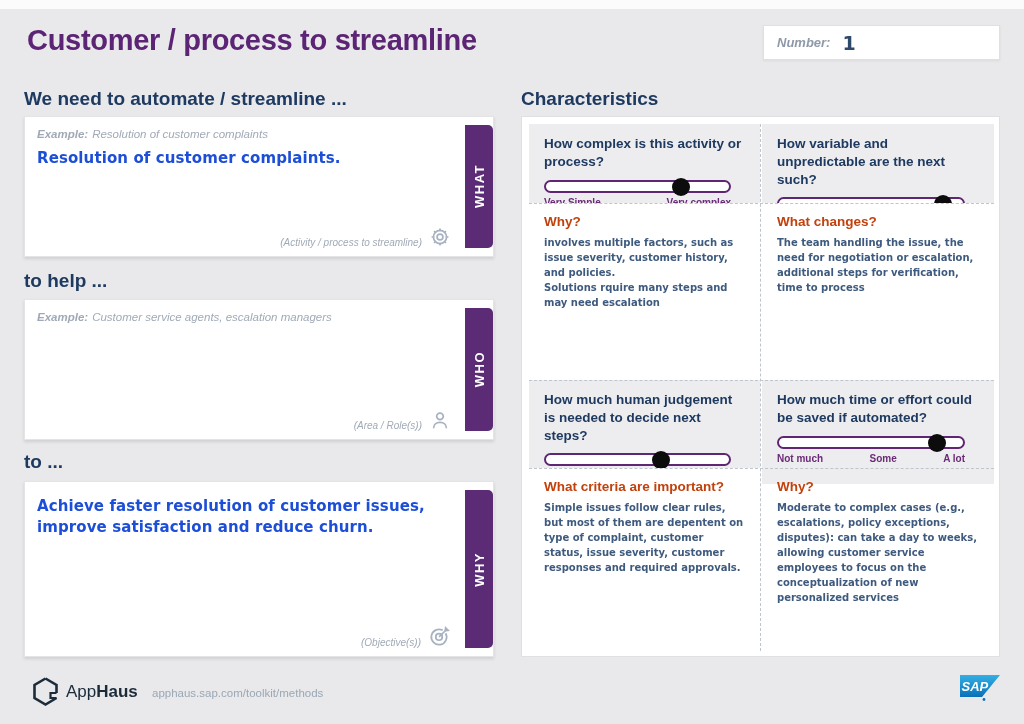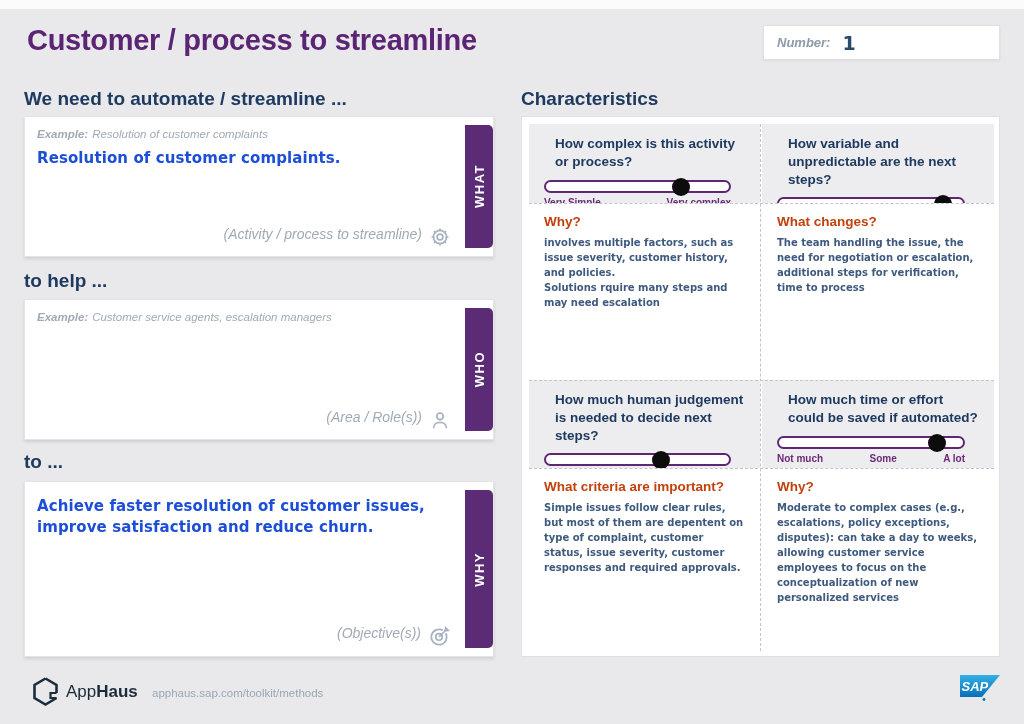--- a/index.html
+++ b/index.html
@@ -14,33 +14,33 @@
   .number-label { font-style:italic; font-weight:600; color:#8e99a9; font-size:13px; }
   .number-value { color:#2e4a6b; font-size:19px; font-weight:700; font-family:"DejaVu Sans", sans-serif; }
 
   
   .sec-h { position:absolute; color:#1e3a60; font-size:19px; font-weight:700; }
   .card { position:absolute; left:24px; width:470px; background:#fff; border:1px solid #e4e4e7; box-shadow:0 2px 3px rgba(40,40,60,.13); }
   .card-inner { padding:9px 46px 8px 12px; }
   .example { color:#a0aab6; font-size:11.5px; font-style:italic; line-height:1.45; }
   .ex-label { font-weight:700; margin-right:4px; }
   .answer { color:#1d4ed8; font-size:15px; font-weight:700; margin-top:5px; line-height:1.4; letter-spacing:.1px; font-family:"DejaVu Sans", sans-serif; }
-  .card-foot { position:absolute; right:42px; bottom:8px; display:flex; align-items:flex-start; gap:7px; color:#a0aab6; font-size:14px; font-style:italic; }
+  .card-foot { position:absolute; right:42px; bottom:8px; display:flex; align-items:flex-end; gap:7px; color:#a0aab6; font-size:10px; font-style:italic; }
   .card-foot svg { display:block; }
   .tab { position:absolute; right:0; top:8px; bottom:8px; width:28px; background:#5b2b76; border-radius:0 5px 5px 0; display:flex; align-items:center; justify-content:center; }
   .tab span { writing-mode:vertical-rl; transform:rotate(180deg); color:#fff; font-weight:700; font-size:13px; letter-spacing:1.5px; }
 
   
   .panel { position:absolute; left:521px; top:116px; width:479px; height:541px; background:#fff; border:1px solid #dfe0e3; }
   .quad { position:absolute; overflow:hidden; }
   .quad.gray { background:#ededef; }
   .hline { position:absolute; left:7px; width:465px; border-top:1px dashed #bfc5cc; }
   .vline { position:absolute; top:7px; height:527px; left:238px; border-left:1px dashed #bfc5cc; }
   .q-pad { padding:11px 15px 6px 15px; }
-  .q-question { color:#1e3a60; font-weight:700; font-size:13.5px; line-height:1.32;margin-left:11px; }
+  .q-question { color:#1e3a60; font-weight:700; font-size:13.5px; line-height:1.32; }
   .slider { position:relative; margin-top:9px; margin-right:14px; height:13px; background:#fff; border:2px solid #5f2673; border-radius:8px; }
   .thumb { position:absolute; top:-4px; width:18px; height:18px; background:#0c0c0c; border-radius:50%; }
   .slider-labels { display:flex; justify-content:space-between; margin-top:4px; margin-right:14px; color:#6b2a77; font-weight:700; font-size:10px; }
   .q-heading { color:#c2410c; font-weight:700; font-size:13.5px; margin-bottom:6px; }
   .q-body { color:#3e5a7e; font-weight:700; font-size:10px; line-height:1.5; white-space:pre-line; font-family:"DejaVu Sans", sans-serif; }
 
   
   .brand { position:absolute; left:66px; top:682px; font-size:17px; color:#1c2b3a; }
   .brand .bold { font-weight:700; }
   .footer-url { position:absolute; left:152px; top:687px; font-size:11.5px; color:#9aa7b5; text-decoration:none; }
@@ -136,21 +136,21 @@
           <div class="thumb" style="left: calc(74% - 9px);"></div>
         </div>
         <div class="slider-labels">
           <span>Very Simple</span>
           <span>Very complex</span>
         </div>
       </div>
     </div>
     <div class="quad gray" style="left:240px; top:7px; width:232px; height:79px;">
       <div class="q-pad">
-        <div class="q-question">How variable and unpredictable are the next steps?</div>
+        <div class="q-question">How variable and unpredictable are the next such?</div>
         <div class="slider">
           <div class="thumb" style="left: calc(89% - 9px);"></div>
         </div>
 
       </div>
     </div>
 
     <div class="quad" style="left:7px; top:86px; width:231px; height:177px;">
       <div class="q-pad">
         <div class="q-heading">Why?</div>
@@ -167,21 +167,21 @@
 
     <div class="quad gray" style="left:7px; top:263px; width:231px; height:88px;">
       <div class="q-pad">
         <div class="q-question">How much human judgement is needed to decide next steps?</div>
         <div class="slider">
           <div class="thumb" style="left: calc(63% - 9px);"></div>
         </div>
 
       </div>
     </div>
-    <div class="quad gray" style="left:240px; top:263px; width:232px; height:88px;">
+    <div class="quad gray" style="left:240px; top:263px; width:232px; height:104px;">
       <div class="q-pad">
         <div class="q-question">How much time or effort could be saved if automated?</div>
         <div class="slider">
           <div class="thumb" style="left: calc(86% - 9px);"></div>
         </div>
         <div class="slider-labels">
           <span>Not much</span>
           <span>Some</span>
           <span>A lot</span>
         </div>

